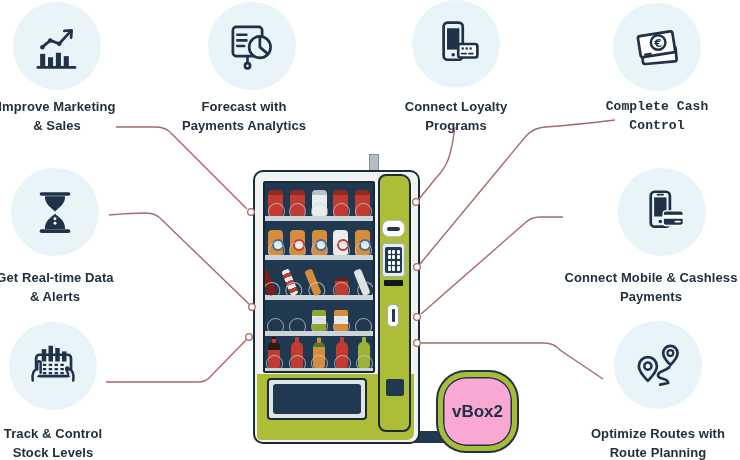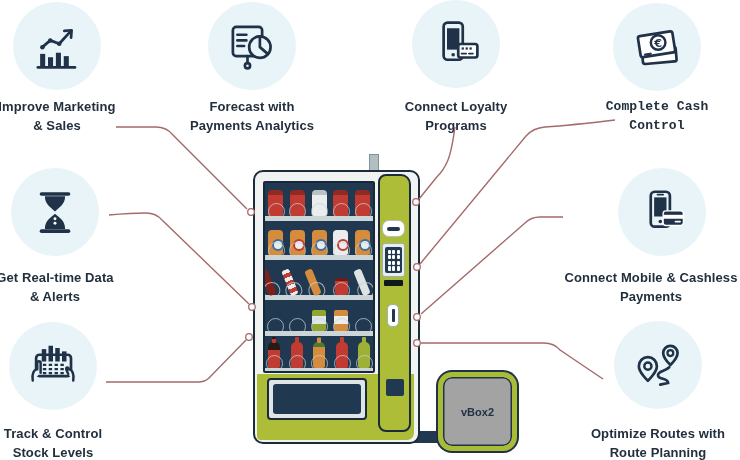--- a/index.html
+++ b/index.html
@@ -11,21 +11,21 @@
   
   .feature{position:absolute;}
   .fcircle{position:absolute;width:88px;height:88px;border-radius:50%;background:#e9f4f9;
            display:flex;align-items:center;justify-content:center;}
   .flabel{position:absolute;text-align:center;font-size:13px;font-weight:700;
           color:#222f3d;line-height:19px;letter-spacing:.1px;}
   
   .c1{left:13px;top:2px;}   .c2{left:208px;top:2px;}  .c3{left:412px;top:0px;}  .c4{left:613px;top:3px;}
   .c5{left:11px;top:168px;} .c6{left:618px;top:168px;}.c7{left:9px;top:322px;}  .c8{left:614px;top:321px;}
   
-  .l1{left:-23px;top:97px;width:160px;} .l2{left:167px;top:97px;width:170px;}
+  .l1{left:-23px;top:97px;width:160px;} .l2{left:159px;top:97px;width:170px;}
   .l3{left:376px;top:97px;width:160px;} .l4{left:582px;top:97px;width:150px;font-family:Liberation Mono, monospace;}
   .l5{left:-25px;top:268px;width:160px;}.l6{left:556px;top:268px;width:190px;}
   .l7{left:-27px;top:424px;width:160px;}.l8{left:573px;top:424px;width:170px;}
   .ic{width:54px;height:54px;}
   
   .top-knob{position:absolute;left:369px;top:154px;width:10px;height:17px;background:#b3bec2;
             border:1px solid #7d939e;z-index:1;}
   .machine{position:absolute;left:253px;top:170px;width:167px;height:274px;background:#f1f3f2;
            border:2px solid #1c2b3a;border-radius:10px;z-index:2;}
   .window{position:absolute;left:8px;top:9px;width:112px;height:192px;background:#203950;
@@ -81,25 +81,25 @@
   .keypad i{background:#fff;border-radius:1px;}
   .black-bar{position:absolute;left:4px;top:104px;width:19px;height:6px;background:#10181f;
          border-radius:1px;}
   .coin-slot{position:absolute;left:7px;top:128px;width:12px;height:23px;background:#fff;
          border:1px solid #9fb0ba;border-radius:5px;}
   .coin-slot i{display:block;width:3px;height:13px;margin:4px auto 0;background:#203950;
          border-radius:1px;}
   .hatch{position:absolute;left:6px;top:203px;width:18px;height:17px;background:#203950;
          border-radius:2px;}
   .foot-bar{position:absolute;left:413px;top:431px;width:35px;height:12px;background:#203950;z-index:1;}
-  .vbox{position:absolute;left:438px;top:372px;width:79px;height:79px;background:#a3a3a3;
-        border:5px solid #a9bc35;border-radius:14px;z-index:3;
+  .vbox{position:absolute;left:438px;top:372px;width:79px;height:79px;background:#f9a8d4;
+        border:5px solid #a9bc35;border-radius:28px;z-index:3;
         box-shadow:0 0 0 2px #203248, inset 0 0 0 1.5px #203248;
         display:flex;align-items:center;justify-content:center;
-        font-size:11px;font-weight:700;color:#203248;}
+        font-size:17px;font-weight:700;color:#203248;}
 </style>
 </head>
 <body>
 
 <div class="canvas">
 
   <svg class="lines" width="740" height="460" viewBox="0 0 740 460">
     <g fill="none" stroke="#a56a6a" stroke-width="1.4">
       <path d="M116,127 H156 Q166,127 172,134 L247,209"></path>
       <path d="M109,215 C120,214 135,213 146,213 Q156,213 162,220 L249,304"></path>

